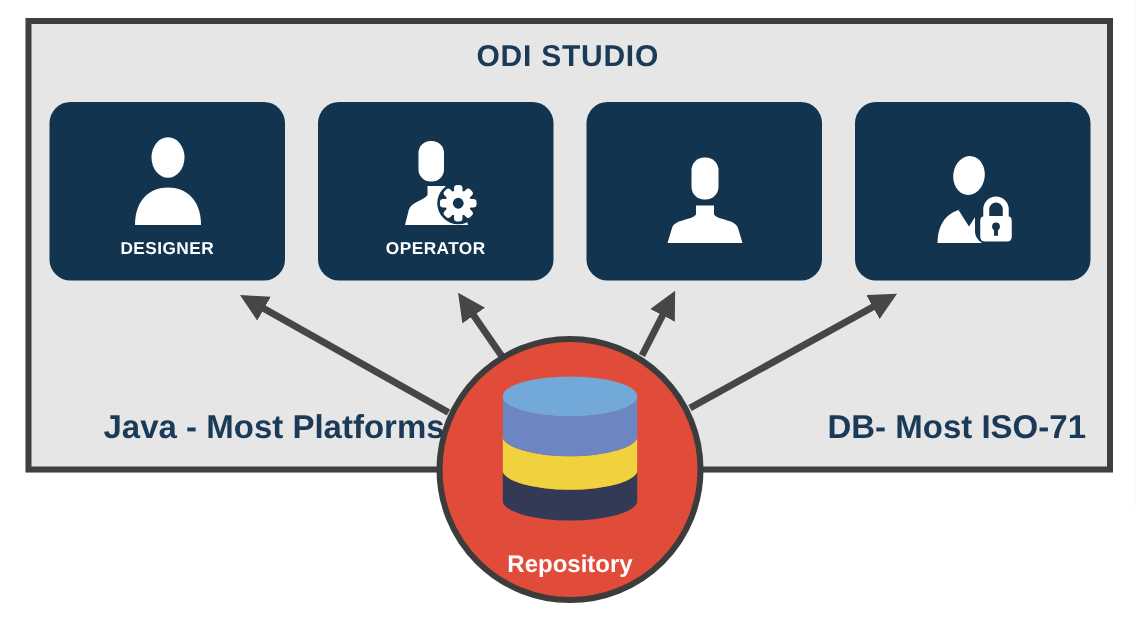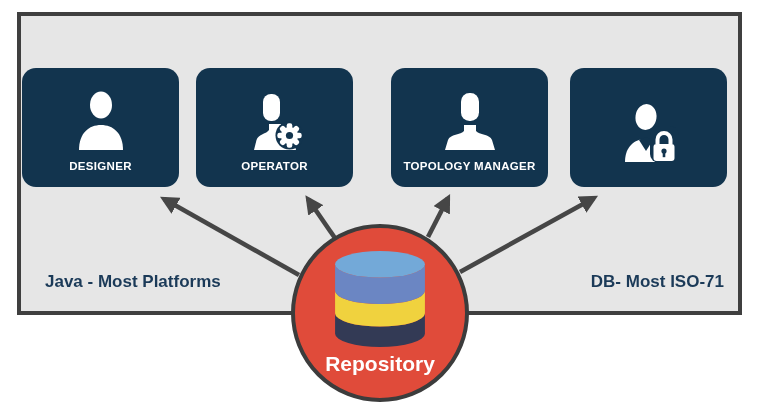--- a/index.html
+++ b/index.html
@@ -17,51 +17,52 @@
 
   .title{position:absolute;left:0;top:27px;width:757px;text-align:center;
     font-size:20px;font-weight:600;letter-spacing:.5px;color:var(--heading-text);}
 
   .module{position:absolute;top:68px;width:157px;height:119px;box-sizing:border-box;
     background:var(--module-bg);border-radius:14px;display:flex;flex-direction:column;
     align-items:center;justify-content:flex-end;padding-bottom:15px;}
   .module .icon{width:64px;height:64px;margin-bottom:7px;flex:0 0 auto;}
   .module-label{color:var(--module-text);font-size:11.5px;font-weight:700;
     letter-spacing:.3px;white-space:nowrap;}
-  .m1{left:22px}.m2{left:196px}.m3{left:391px}.m4{left:570px}
+  .m1{left:33px}.m2{left:212px}.m3{left:391px}.m4{left:570px}
 
   .icon .fill{fill:var(--module-text);}
   .icon .hole{fill:var(--module-bg);}
   .icon .stroke{stroke:var(--module-text);fill:none;}
 
-  .note{position:absolute;top:272px;font-size:17px;font-weight:600;color:var(--heading-text);white-space:nowrap;}
+  .note{position:absolute;top:272px;font-size:22px;font-weight:600;color:var(--heading-text);white-space:nowrap;margin-left:24px;}
   .note-left{left:45px;}
   .note-right{right:33px;}
 
   .arrows{position:absolute;left:0;top:0;width:757px;height:416px;pointer-events:none;}
   .arrows line{stroke:var(--arrow);stroke-width:4.6;}
   .arrows .head{fill:var(--arrow);}
 
   .repo{position:absolute;left:291px;top:224px;width:178px;height:178px;box-sizing:border-box;
     background:var(--repo-bg);border:4px solid var(--repo-border);border-radius:50%;
     display:flex;flex-direction:column;align-items:center;}
   .repo .db{width:90px;height:98px;margin-top:22px;flex:0 0 auto;}
-  .repo-label{color:var(--repo-text);font-size:21px;font-weight:600;margin-top:4px;white-space:nowrap;}
+  .repo-label{color:var(--repo-text);font-size:16px;font-weight:600;margin-top:20px;white-space:nowrap;}
   .db-top{fill:var(--db-top);}
   .db-blue{fill:var(--db-band-blue);}
   .db-yellow{fill:var(--db-band-yellow);}
   .db-dark{fill:var(--db-band-dark);}
 </style>
 </head>
 <body>
 
 <div class="stage">
 
   <div class="panel"></div>
 
+  <div class="title">ODI STUDIO</div>
 
   <div class="module m1">
     <svg class="icon" viewBox="0 0 64 64">
       <ellipse class="fill" cx="32" cy="16" rx="11" ry="13.5"></ellipse>
       <path class="fill" d="M10,61 c0,-17 10,-25 22,-25 s22,8 22,25 z"></path>
     </svg>
     <div class="module-label">DESIGNER</div>
   </div>
 
   <div class="module m2">
@@ -81,21 +82,20 @@
       </g>
     </svg>
     <div class="module-label">OPERATOR</div>
   </div>
 
   <div class="module m3">
     <svg class="icon" viewBox="0 0 64 64">
       <rect class="fill" x="23" y="4" width="18" height="28" rx="8.5"></rect>
       <path class="fill" d="M7,61 l3,-10 c2,-6 13,-5 16,-9 v-6 h12 v6 c3,4 14,3 16,9 l3,10 z"></path>
     </svg>
-    <div class="module-label">TOPOLOGY MANAGER</div>
   </div>
 
   <div class="module m4">
     <svg class="icon" viewBox="0 0 64 64">
       <ellipse class="fill" cx="29" cy="16" rx="10.5" ry="13" transform="rotate(8 29 16)"></ellipse>
       <path class="fill" d="M8,61 c0,-15 9,-23 21,-23 s21,8 21,23 z"></path>
       <path class="hole" d="M22,39 l7,11 7,-11 c-4,-3 -10,-3 -14,0 z"></path>
       <rect class="hole" x="33" y="25" width="29" height="37" rx="9"></rect>
       <g>
         <path class="stroke" d="M40.5,43 v-4.5 a6.5,6.5 0 0 1 13,0 V43" stroke-width="4"></path>

